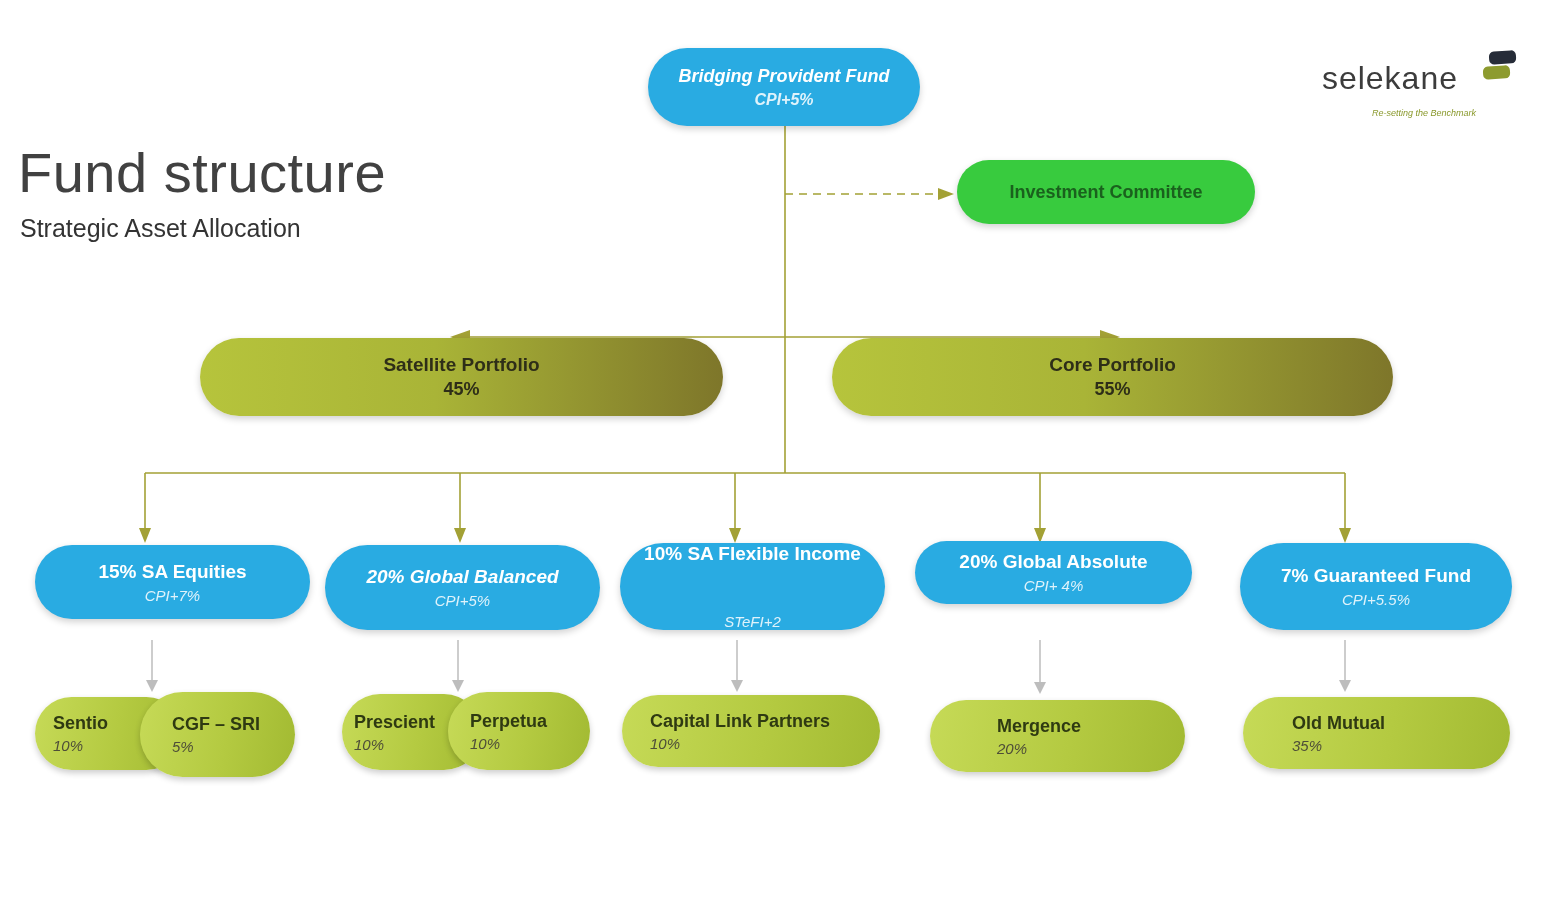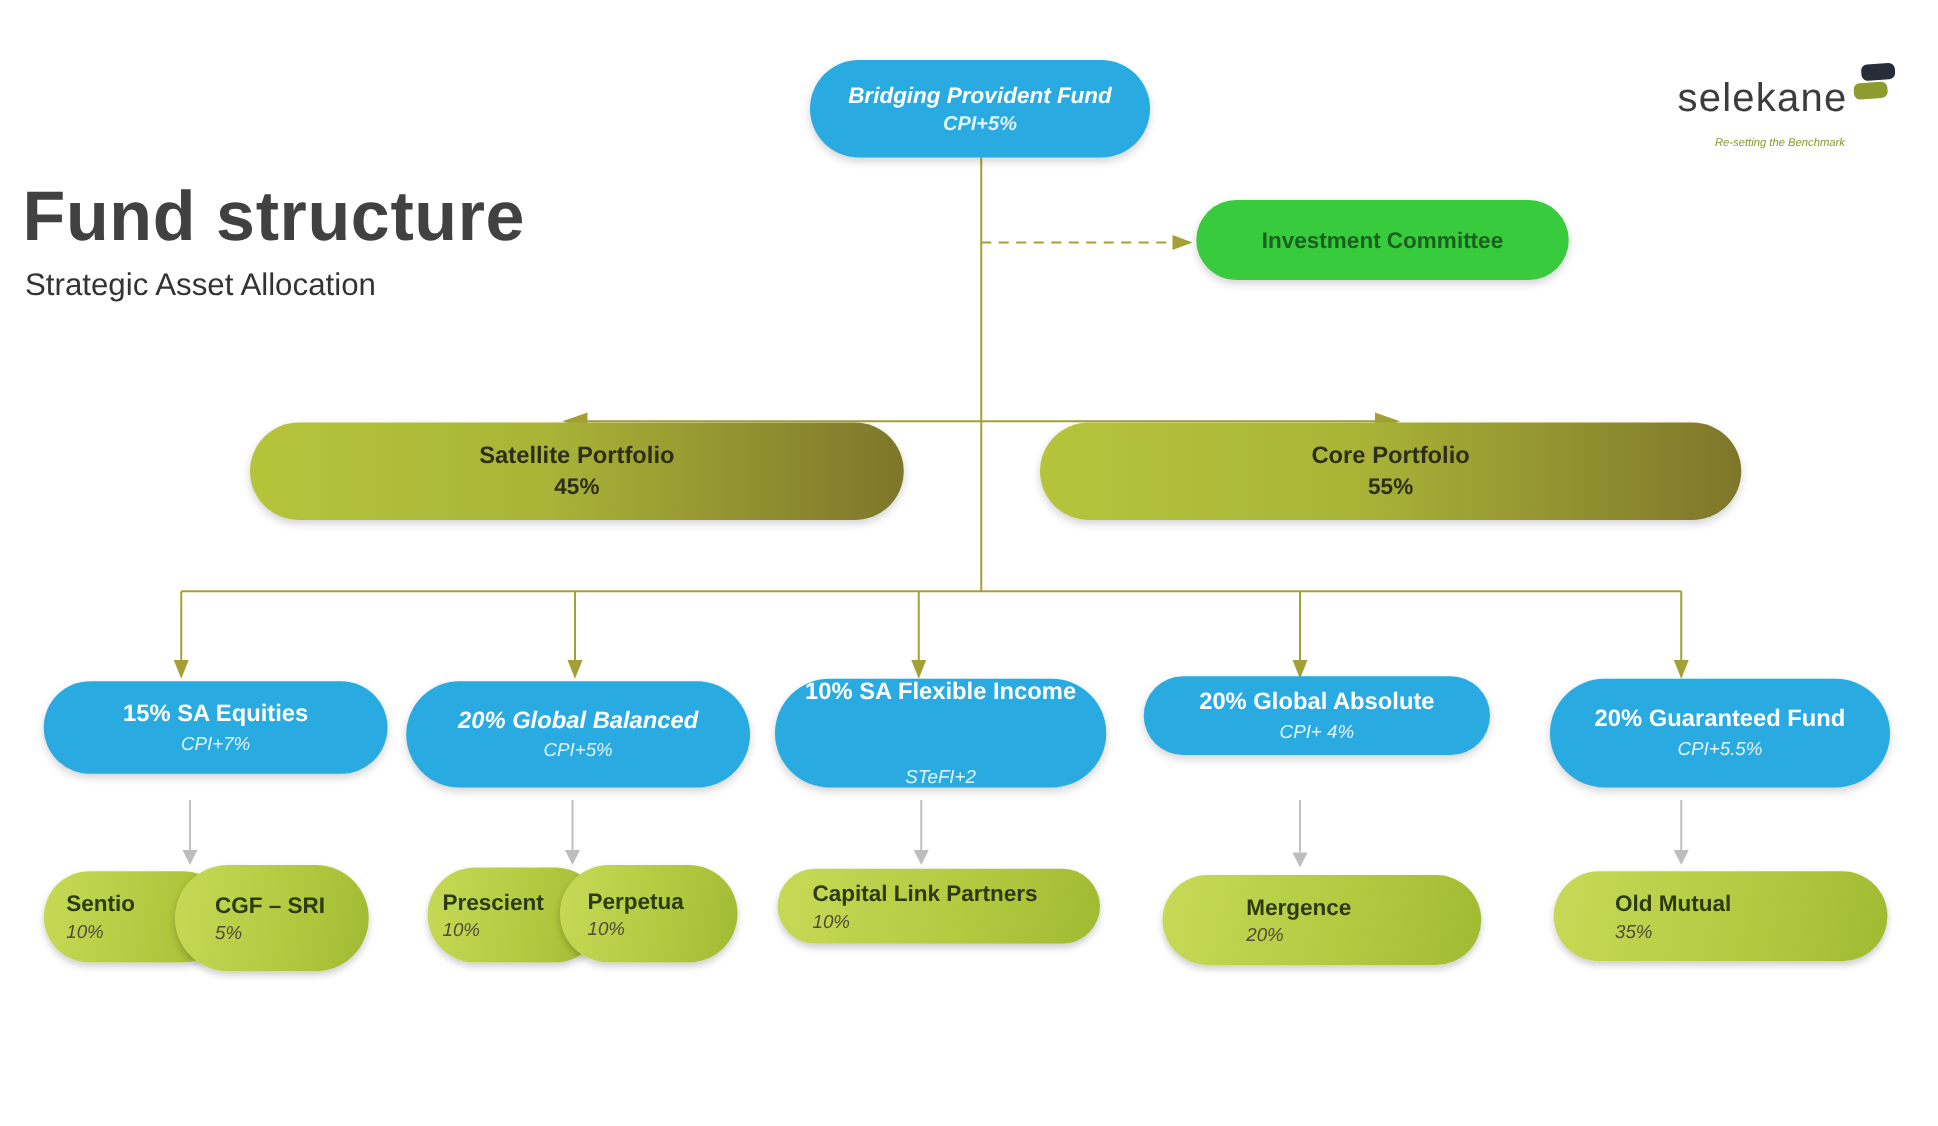--- a/index.html
+++ b/index.html
@@ -1,26 +1,26 @@
 <!DOCTYPE html>
 <html><head>
 <meta charset="utf-8">
 <style>
   html,body{margin:0;padding:0;background:#ffffff;}
   body{width:1550px;height:901px;position:relative;overflow:hidden;
        font-family:"Liberation Sans","DejaVu Sans",sans-serif;}
   .stage{position:absolute;inset:0;width:1550px;height:901px;}
 
   
-  .page-title{position:absolute;left:18px;top:140px;font-size:56px;font-weight:700;
+  .page-title{position:absolute;left:18px;top:140px;font-size:56px;font-weight:400;
               color:#414141;letter-spacing:.5px;}
   .page-subtitle{position:absolute;left:20px;top:214px;font-size:25px;font-weight:400;color:#333;}
 
   .logo{position:absolute;right:30px;top:48px;text-align:right;}
-  .logo-row{display:flex;align-items:flex-start;justify-content:flex-end;gap:0;margin-left:39px;}
+  .logo-row{display:flex;align-items:flex-start;justify-content:flex-end;gap:20px;margin-left:39px;}
   .logo-word{font-size:32px;color:#3c3c3c;letter-spacing:1px;line-height:1;margin-top:14px;}
   .logo-tagline{font-size:9px;font-style:italic;color:#8a992c;margin-top:4px;margin-right:44px;}
 
   
   .pill{position:absolute;border-radius:999px;display:flex;flex-direction:column;
         justify-content:center;align-items:center;text-align:center;
         box-shadow:0 3px 7px rgba(0,0,0,.18);}
   .pill .t1{font-weight:700;}
   .pill .t2{font-style:italic;}
 
@@ -50,21 +50,21 @@
   .mgr{background:linear-gradient(100deg,#c6da57 0%,#b4ca41 55%,#a2ba32 100%);
        color:#2f3a12;align-items:flex-start;justify-content:center;
        box-shadow:0 3px 6px rgba(0,0,0,.2);}
   .mgr .t1{font-size:18px;}
   .mgr .t2{font-size:15px;color:#4e4e38;margin-top:3px;}
 
   .m-sentio{left:35px;top:697px;width:148px;height:73px;padding-left:18px;box-sizing:border-box;}
   .m-cgf{left:140px;top:692px;width:155px;height:85px;padding-left:32px;box-sizing:border-box;z-index:2;}
   .m-prescient{left:342px;top:694px;width:140px;height:76px;padding-left:12px;box-sizing:border-box;}
   .m-perpetua{left:448px;top:692px;width:142px;height:78px;padding-left:22px;box-sizing:border-box;z-index:2;}
-  .m-capital{left:622px;top:695px;width:258px;height:60px;padding-left:28px;box-sizing:border-box;}
+  .m-capital{left:622px;top:695px;width:258px;height:72px;padding-left:28px;box-sizing:border-box;}
   .m-mergence{left:930px;top:700px;width:255px;height:72px;padding-left:67px;box-sizing:border-box;}
   .m-oldmutual{left:1243px;top:697px;width:267px;height:72px;padding-left:49px;box-sizing:border-box;}
 
   
   .b1{left:35px;top:545px;width:275px;height:74px;}
   .b2{left:325px;top:545px;width:275px;height:85px;}
   .b3{left:620px;top:543px;width:265px;height:87px;gap:44px;}
   .b4{left:915px;top:541px;width:277px;height:63px;}
   .b5{left:1240px;top:543px;width:272px;height:87px;}
 
@@ -157,21 +157,21 @@
   </div>
   <div class="pill blue b3">
     <div class="t1">10% SA Flexible Income</div>
     <div class="t2">STeFI+2</div>
   </div>
   <div class="pill blue b4">
     <div class="t1">20% Global Absolute</div>
     <div class="t2">CPI+ 4%</div>
   </div>
   <div class="pill blue b5">
-    <div class="t1">20% Guaranteed Fund</div>
+    <div class="t1">7% Guaranteed Fund</div>
     <div class="t2">CPI+5.5%</div>
   </div>
 
   <div class="pill mgr m-sentio">
     <div class="t1">Sentio</div>
     <div class="t2">10%</div>
   </div>
   <div class="pill mgr m-cgf">
     <div class="t1">CGF – SRI</div>
     <div class="t2">5%</div>

